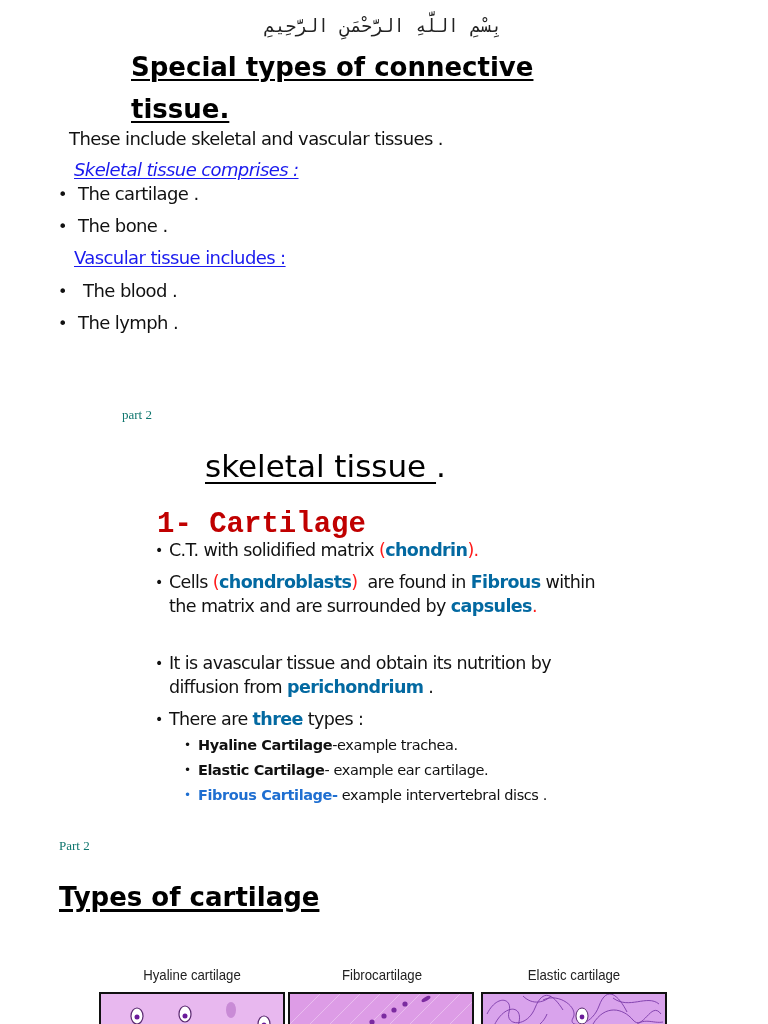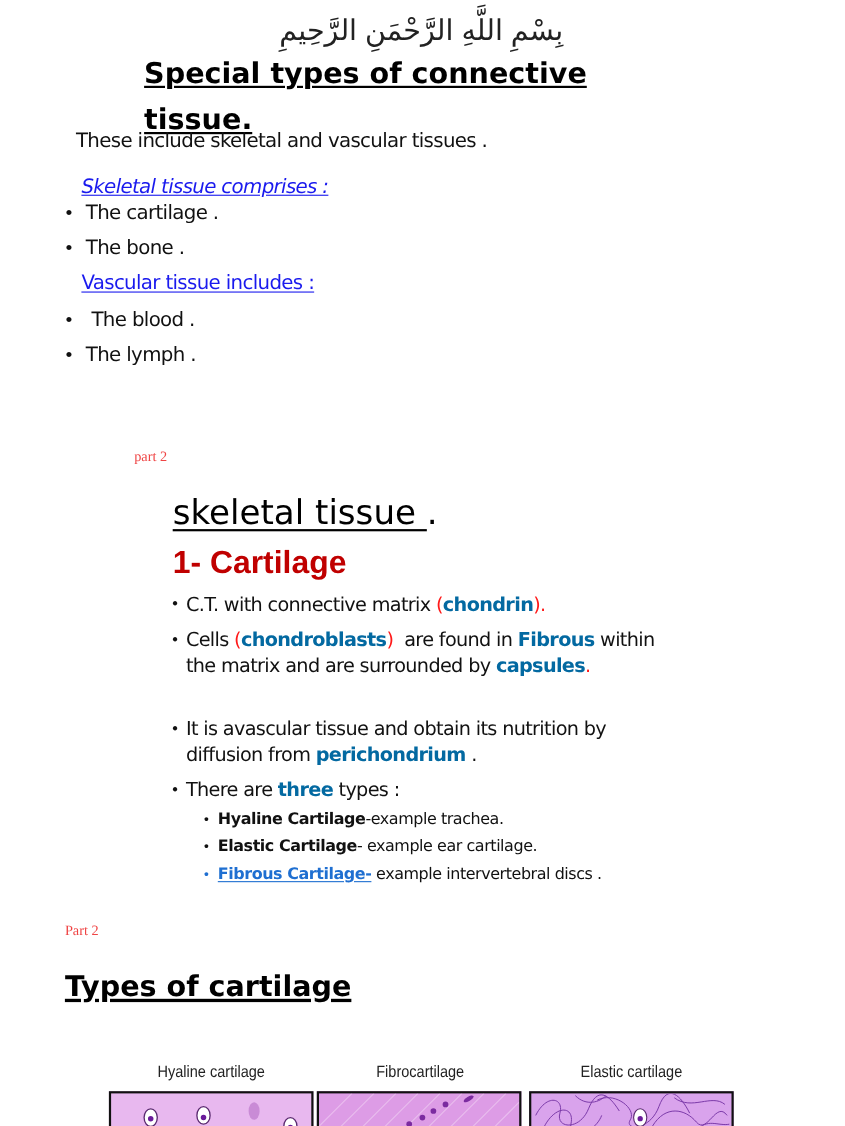--- a/index.html
+++ b/index.html
@@ -13,22 +13,22 @@
       position: relative;
       overflow: hidden;
       font-family: "Liberation Sans", sans-serif;
       color: #111111;
     }
     .abs { position: absolute; }
 
     
     .bismillah {
       left: 238px; top: 12px; width: 290px; height: 30px;
-      font-family: Liberation Sans, sans-serif;
-      font-size: 26px;
+      font-family: Liberation Mono, monospace;
+      font-size: 18px;
       color: #222;
       text-align: center;
       direction: rtl;
       line-height: 30px;
       letter-spacing: 1px;
     }
 
     
     .title1 {
       left: 131px; top: 46px; width: 470px;
@@ -40,62 +40,63 @@
       text-decoration: underline;
       text-decoration-thickness: 2px;
       text-underline-offset: 3px;
     }
     .s1-text {
       font-family: "DejaVu Sans", sans-serif;
       font-size: 18px;
       line-height: 22px;
       letter-spacing: -0.6px;
     }
-    .s1-intro { left: 69px; top: 118px; }
+    .s1-intro { left: 69px; top: 128px; }
     .s1-link {
       color: #1a1aee;
       text-decoration: underline;
       text-underline-offset: 2px;
     }
     .s1-link.a { left: 74px; top: 159px; font-style: italic; }
     .s1-link.b { left: 74px; top: 247px; }
     .bullet-row { display: flex; align-items: baseline; }
     .bullet-row .dot {
       display: inline-block; width: 20px; font-size: 16px;
     }
     .s1-b1 { left: 58px; top: 183px; }
     .s1-b2 { left: 58px; top: 215px; }
     .s1-b3 { left: 58px; top: 280px; }
     .s1-b4 { left: 58px; top: 312px; }
 
     .partlabel {
       font-family: "Liberation Serif", serif;
       font-size: 13px;
-      color: #ef4444;
+      color: #0f766e;
     }
     .part1 { left: 122px; top: 407px; }
     .part2 { left: 59px; top: 838px; }
 
     
     .sk-title {
       left: 157px; top: 447px;
       font-family: "DejaVu Sans", sans-serif;
       font-size: 31px;
       line-height: 38px;
       color: #000;
     }
     .sk-title .u {
       text-decoration: underline;
       text-decoration-thickness: 2px;
       text-underline-offset: 5px;
       white-space: pre;
+      margin-left: 48px;
     }
     .cart-title {
-      left: 157px; top: 494px;
-      font-family: Liberation Sans, sans-serif;
+      left: 157px; top: 507px;
+      font-family: Liberation Mono, monospace;
       font-weight: bold;
       font-size: 29px;
       line-height: 36px;
       color: #c00000;
     }
     .s2 {
       font-family: "DejaVu Sans", sans-serif;
       font-size: 17.5px;
       line-height: 24px;
       letter-spacing: -0.6px;
@@ -120,21 +121,21 @@
       display: flex;
       color: #111;
     }
     .sub .dot { width: 14px; font-size: 12px; }
     .sub b { font-weight: bold; }
     .sub1 { top: 736px; }
     .sub2 { top: 761px; }
     .sub3 { top: 786px; }
     .sub3 .dot { color: #1f6fd1; }
     .sub3 .lnk {
-      color: #1f6fd1; font-weight: bold; text-decoration: underline;
+      color: #1f6fd1; font-weight: bold; 
       text-underline-offset: 2px;
     }
 
     
     .types-title {
       left: 59px; top: 881px;
       font-family: "DejaVu Sans", sans-serif;
       font-weight: bold;
       font-size: 26px;
       line-height: 32px;
@@ -197,21 +198,21 @@
 
 <div class="abs partlabel part1">part 2</div>
 
 <div class="abs sk-title">
   <span class="u">skeletal tissue </span><span>.</span>
 </div>
 <div class="abs cart-title">1- Cartilage</div>
 
 <div class="abs s2 s2-item s2-i1">
   <span class="dot">•</span>
-  <span class="txt"><span>C.T. with connective matrix  </span><span class="red">(</span><span class="redb">chondrin</span><span class="red">).</span></span>
+  <span class="txt"><span>C.T. with solidified matrix  </span><span class="red">(</span><span class="redb">chondrin</span><span class="red">).</span></span>
 </div>
 
 <div class="abs s2 s2-item s2-i2">
   <span class="dot">•</span>
   <span class="txt"><span>Cells </span><span class="red">(</span><span class="redb">chondroblasts</span><span class="red">)</span><span style="white-space:pre">  are found in </span><span class="redb">Fibrous</span><span> within the matrix and are surrounded by </span><span class="redb">capsules</span><span class="red">.</span></span>
 </div>
 
 <div class="abs s2 s2-item s2-i3">
   <span class="dot">•</span>
   <span class="txt"><span>It is  avascular tissue and obtain its nutrition by diffusion from </span><span class="redb">perichondrium</span><span> .</span></span>

